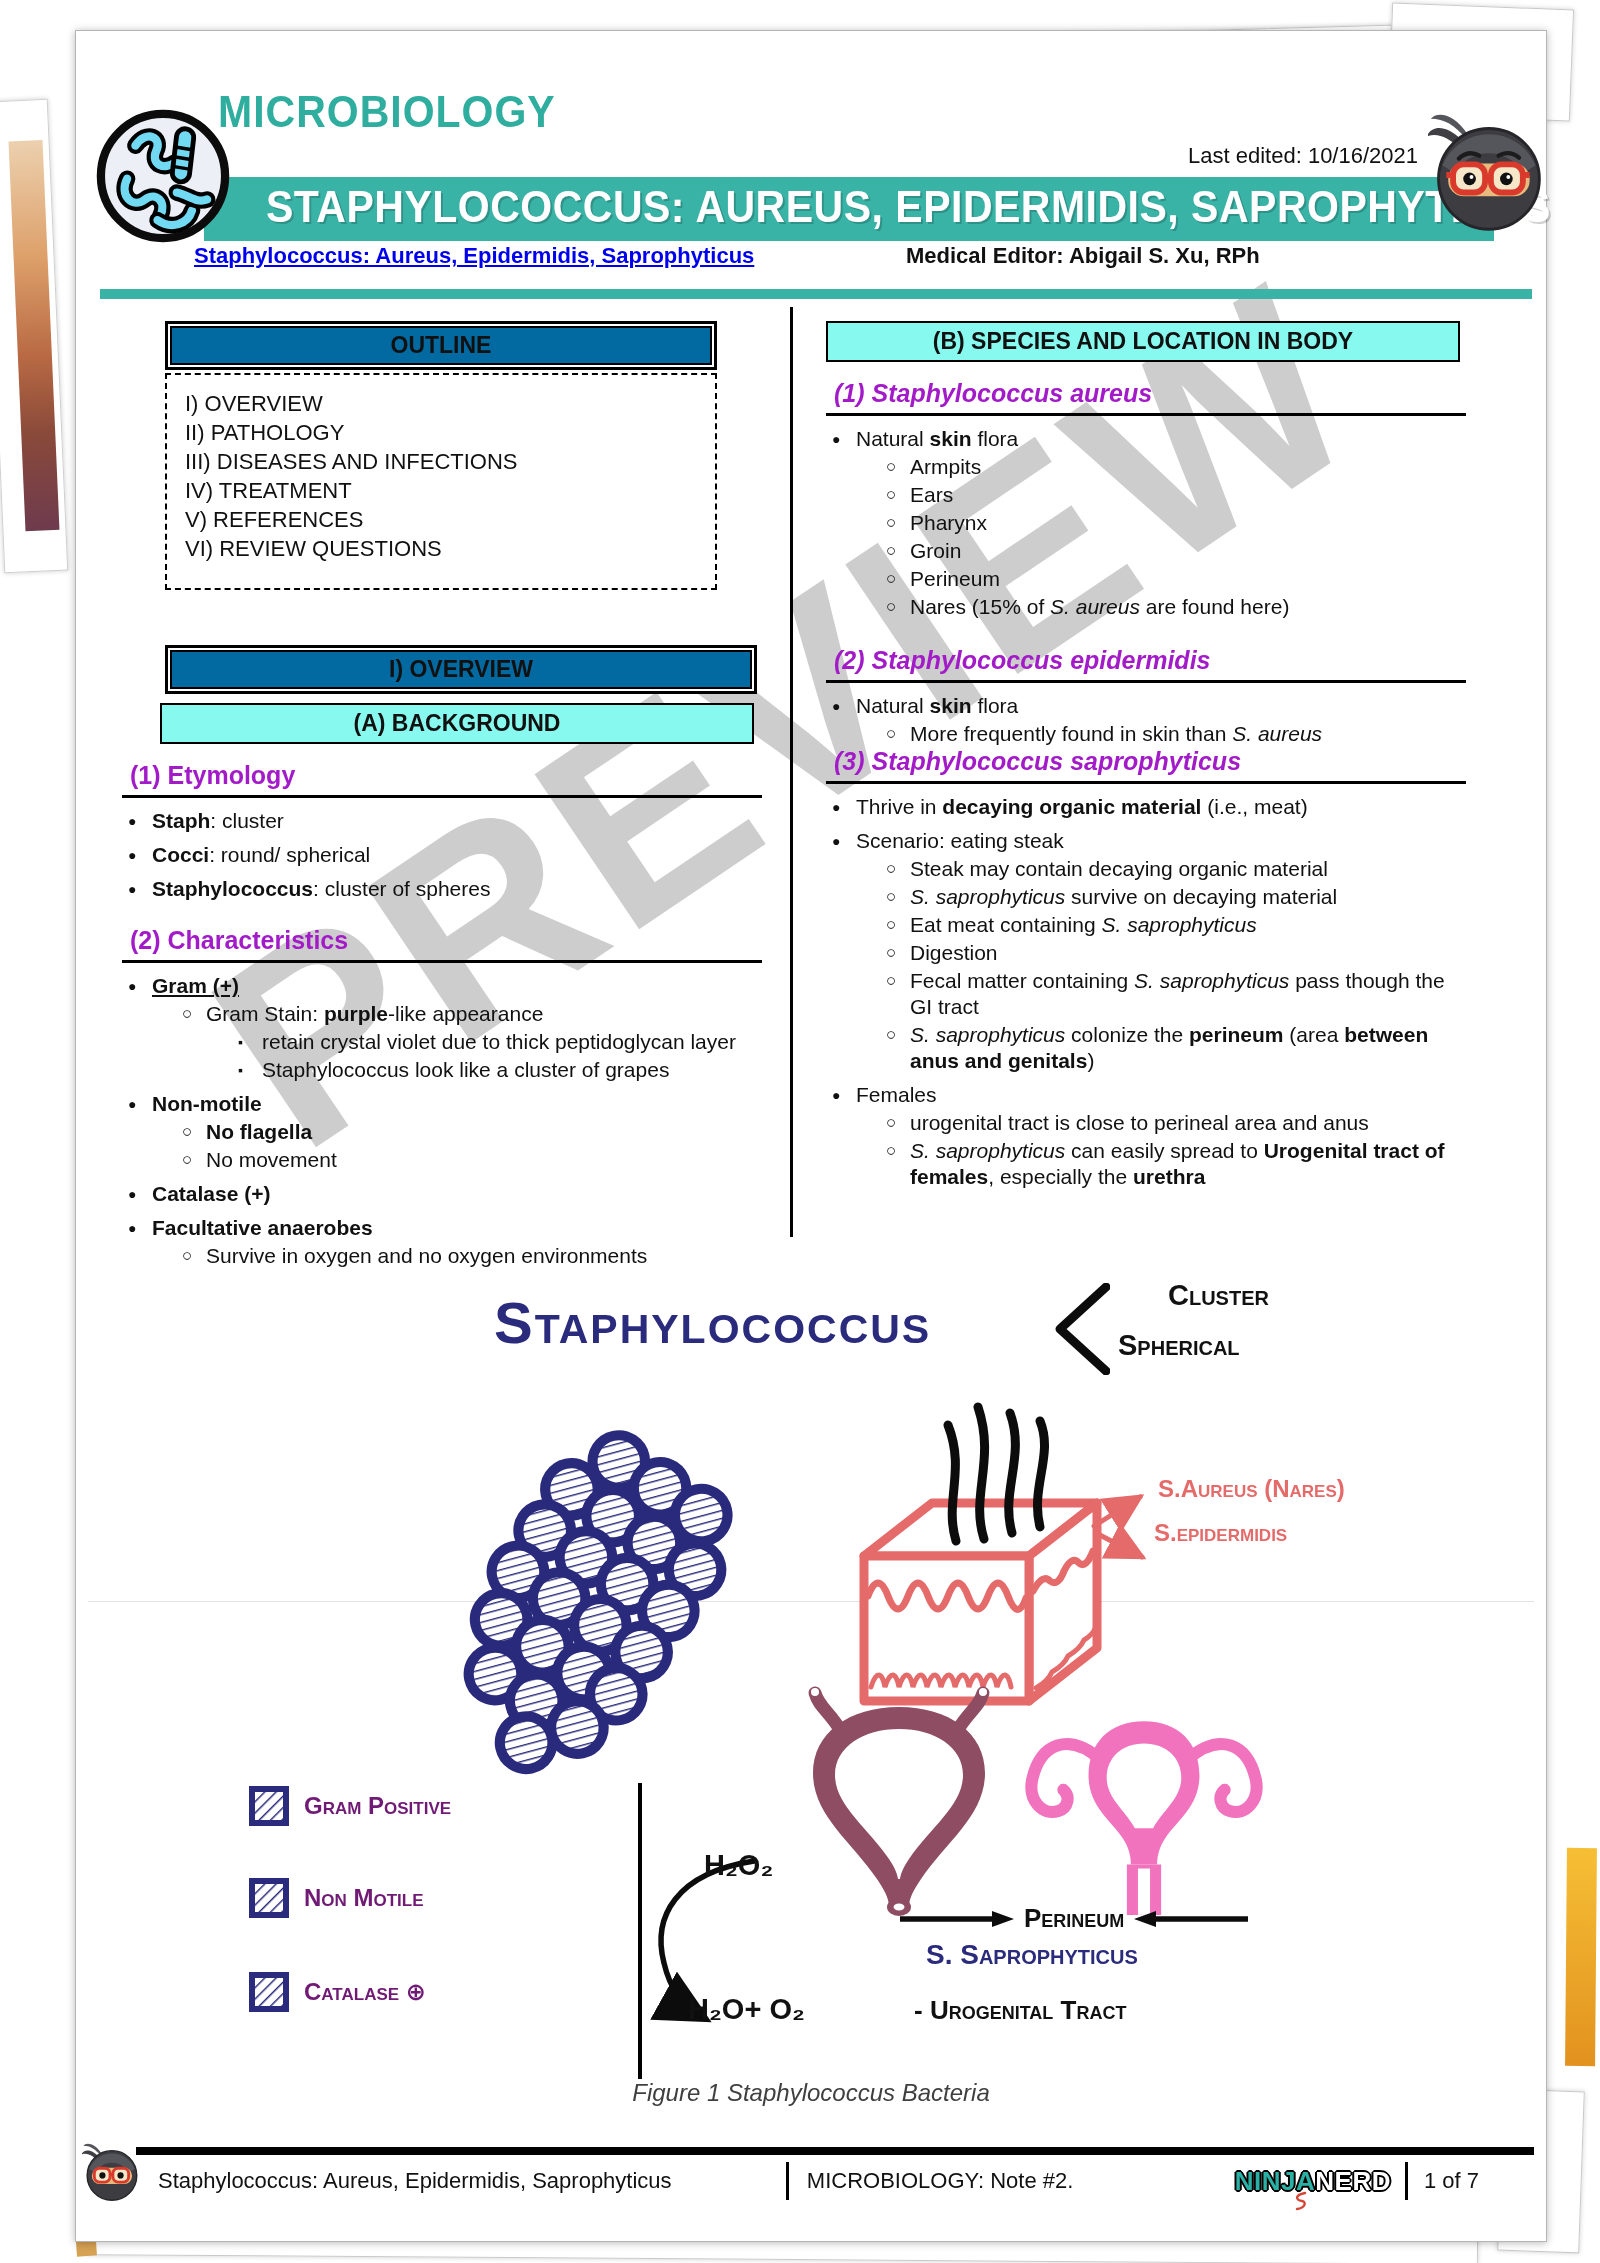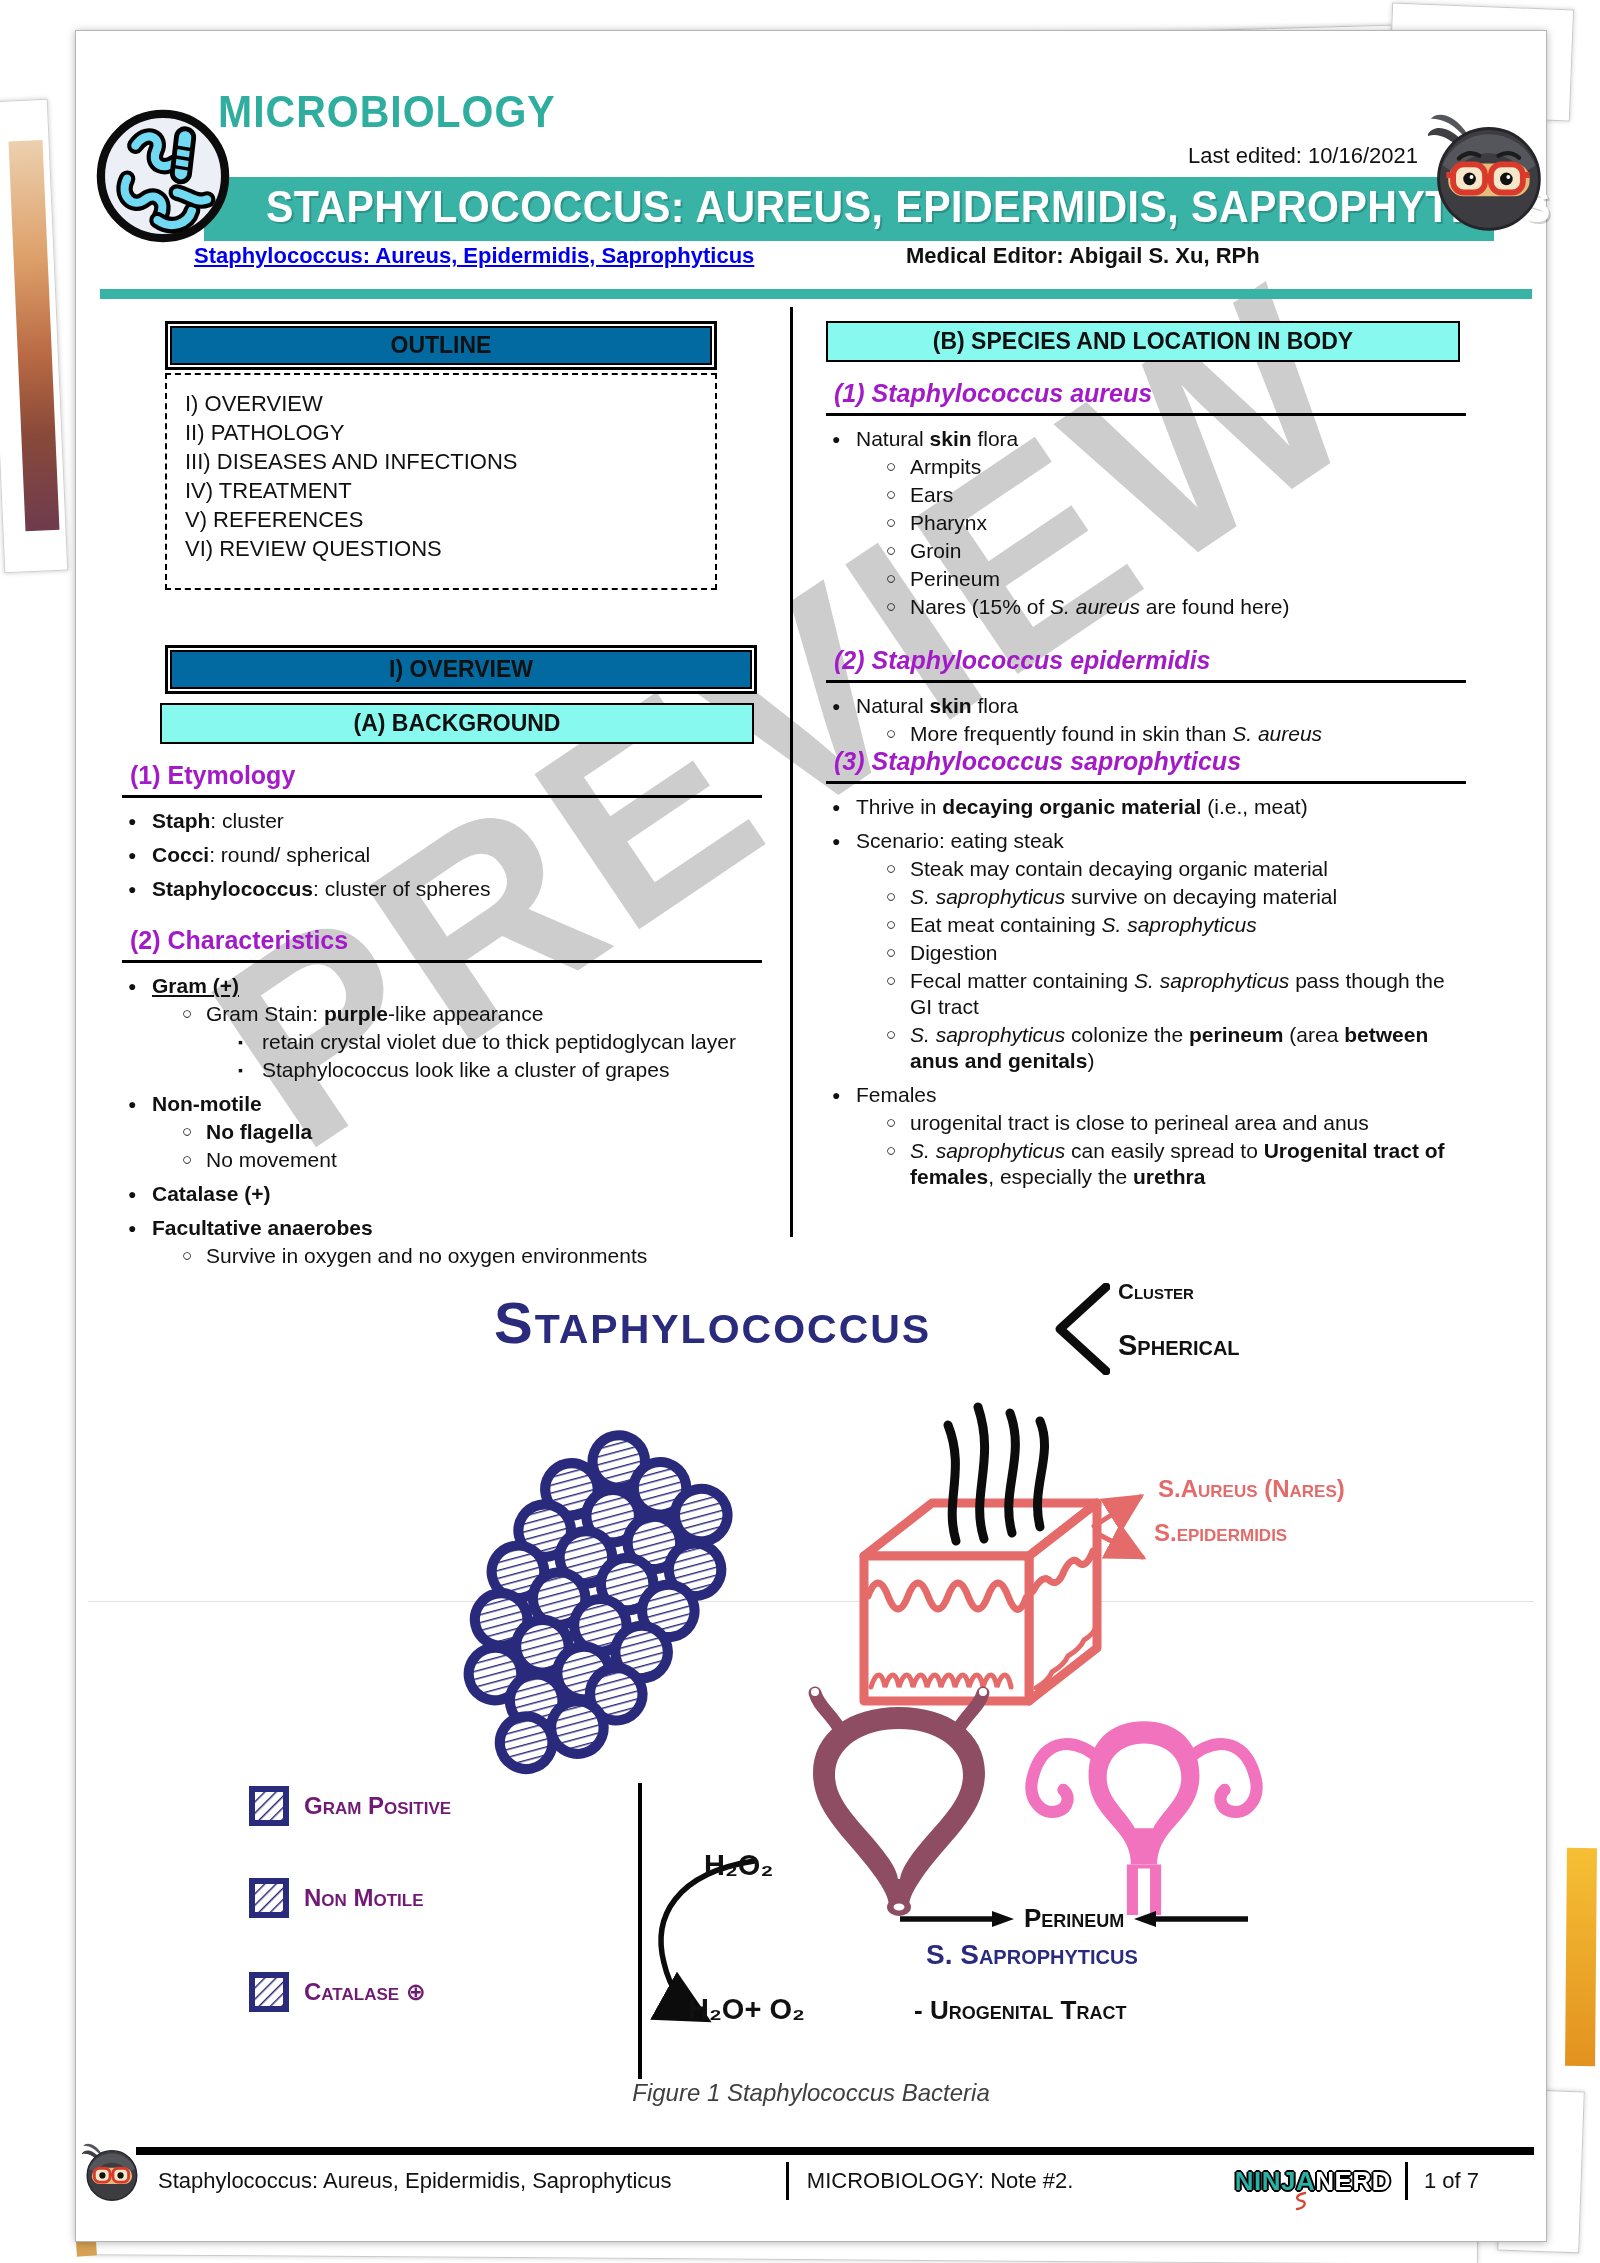--- a/index.html
+++ b/index.html
@@ -76,21 +76,21 @@
   .li .marker { flex:0 0 24px; text-align:left; }
   .li.l1 .marker { font-size:14px; } .li.l2 .marker { font-size:17px; } .li.l3 .marker { font-size:14px; }
   .li .txt { flex:1; }
   .plain { line-height:29px; }
 
   
   .hand { font-variant:small-caps; font-weight:800; }
   .fig-title { position:absolute; left:418px; top:1258px; font-size:58px; letter-spacing:2px;
                color:#2b2b7e; }
   .bracket { position:absolute; left:978px; top:1252px; }
-  .cluster-lb { position:absolute; left:1042px; top:1248px; font-size:22px; }
+  .cluster-lb { position:absolute; left:1092px; top:1248px; font-size:29px; }
   .spherical-lb { position:absolute; left:1042px; top:1298px; font-size:29px; }
   .faint-line { position:absolute; left:12px; top:1570px; width:1446px; height:1px; background:#e2e2e2; }
 
   .grapes { position:absolute; left:385px; top:1385px; }
   .skin { position:absolute; left:768px; top:1360px; }
   .skin-lb1 { position:absolute; left:1082px; top:1444px; font-size:24px; color:#e56a6a; white-space:nowrap; }
   .skin-lb2 { position:absolute; left:1078px; top:1488px; font-size:24px; color:#e56a6a; white-space:nowrap; }
 
   .legend-row { position:absolute; left:172px; display:flex; align-items:center; gap:14px; }
   .legend-lb { font-size:24px; color:#701a75; white-space:nowrap; }

